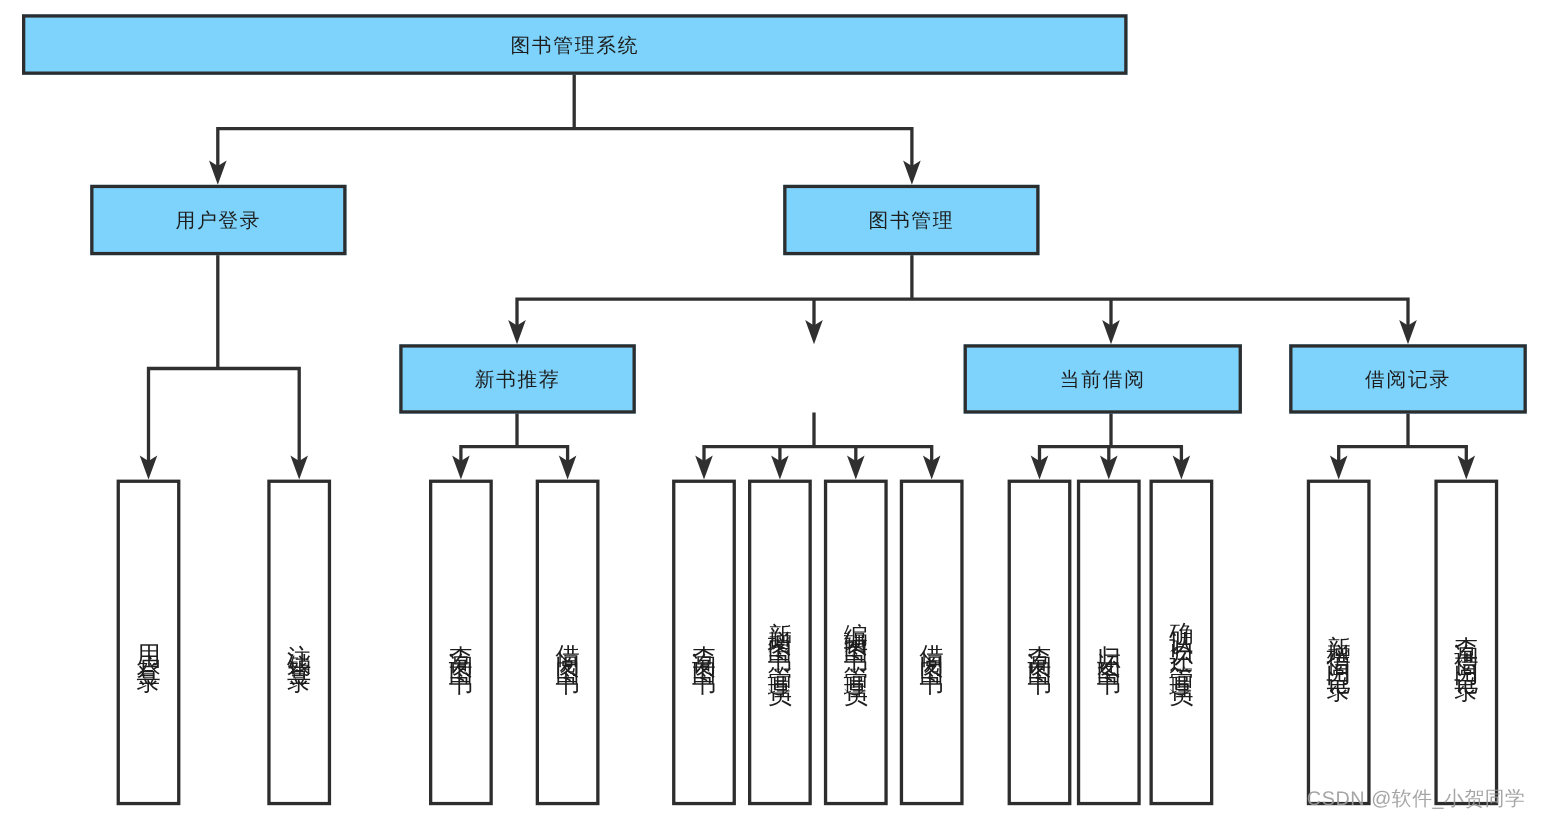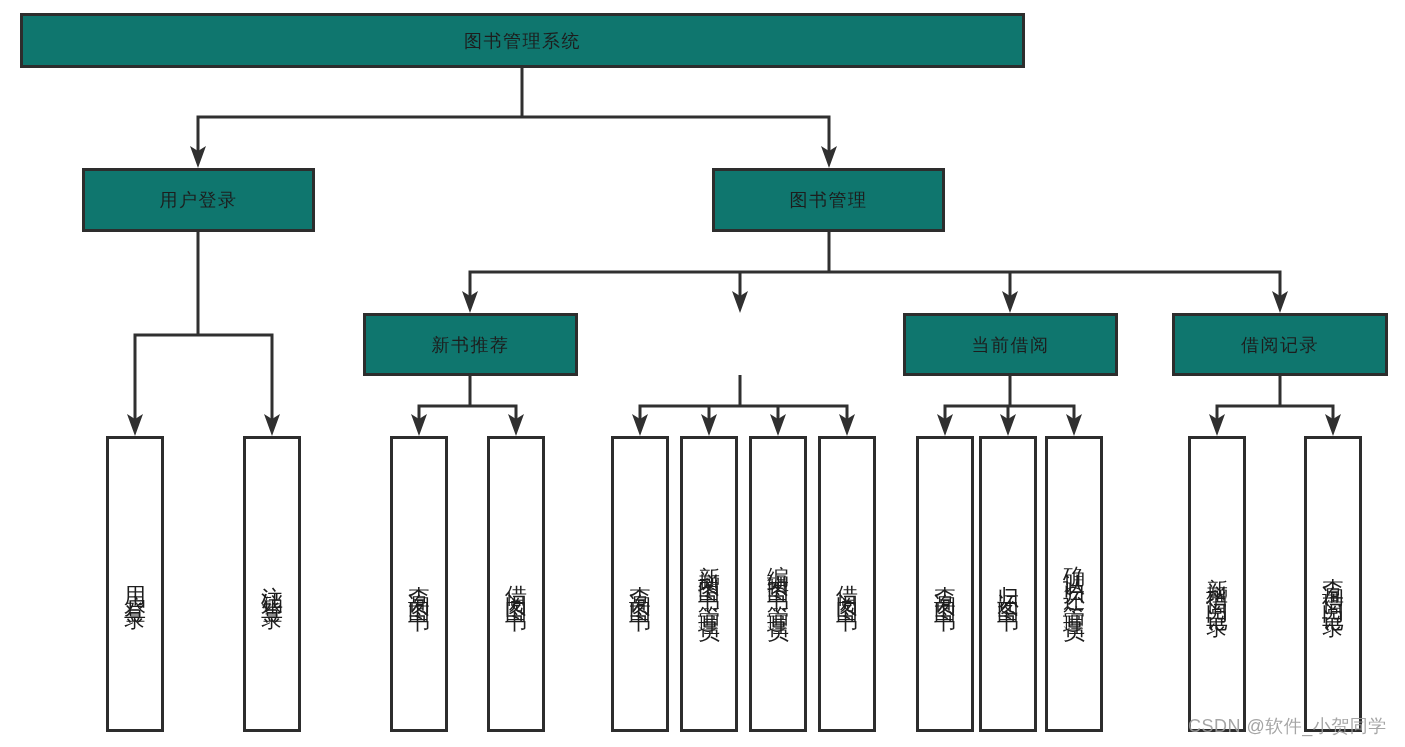--- a/index.html
+++ b/index.html
@@ -22,21 +22,21 @@
     stroke-width: 3;
   }
   svg.connectors polygon {
     fill: #303030;
     stroke: none;
   }
   .box {
     position: absolute;
     box-sizing: border-box;
     border: 3px solid #2d2d2d;
-    background: #0f766e;
+    background: #7dd3fc;
     display: flex;
     align-items: center;
     justify-content: center;
     font-size: 18px;
     letter-spacing: 1.5px;
     color: #1d1d1d;
     white-space: nowrap;
   }
   .vbox {
     position: absolute;
@@ -66,21 +66,21 @@
     white-space: nowrap;
     z-index: 5;
     opacity: 0.9;
   }
   
   #n-root           { left: 20px;   top: 13px;  width: 1005px; height: 55px; }
   #n-user-login     { left: 82px;   top: 168px; width: 233px;  height: 64px; }
   #n-book-mgmt      { left: 712px;  top: 168px; width: 233px;  height: 64px; }
   #n-new-book       { left: 363px;  top: 313px; width: 215px;  height: 63px; }
   #n-book-borrow    { left: 633px;  top: 313px; width: 215px;  height: 63px; }
-  #n-current-borrow { left: 903px;  top: 313px; width: 215px;  height: 63px; text-align: center; }
+  #n-current-borrow { left: 876px;  top: 313px; width: 253px;  height: 63px; text-align: center; }
   #n-borrow-records { left: 1172px; top: 313px; width: 216px;  height: 63px; }
   .leaf { top: 436px; width: 58px; height: 296px; }
   #l-1  { left: 106px; }
   #l-2  { left: 243px; }
   #l-3  { left: 390px; }
   #l-4  { left: 487px; }
   #l-5  { left: 611px; }
   #l-6  { left: 680px; }
   #l-7  { left: 749px; }
   #l-8  { left: 818px; }

